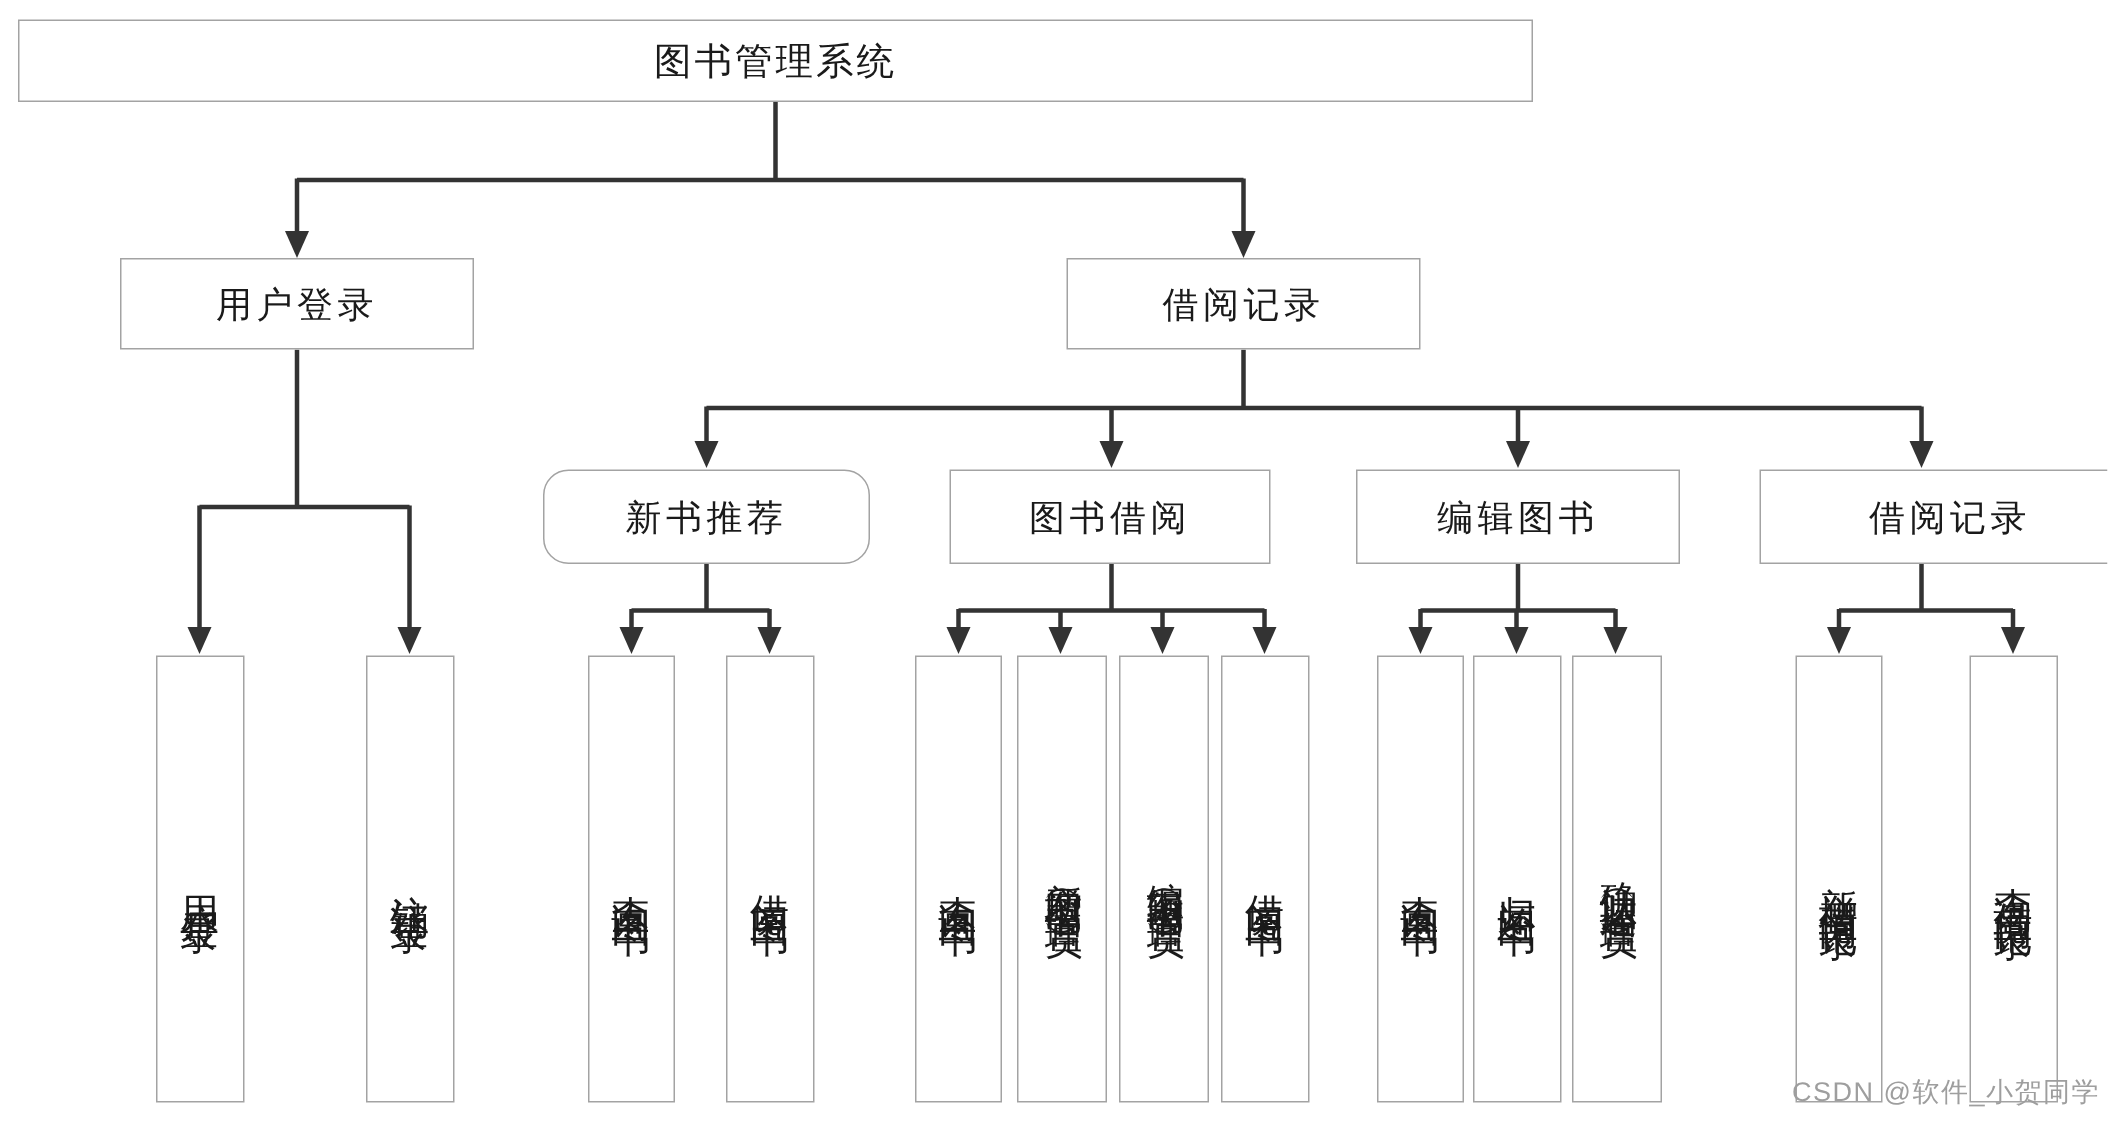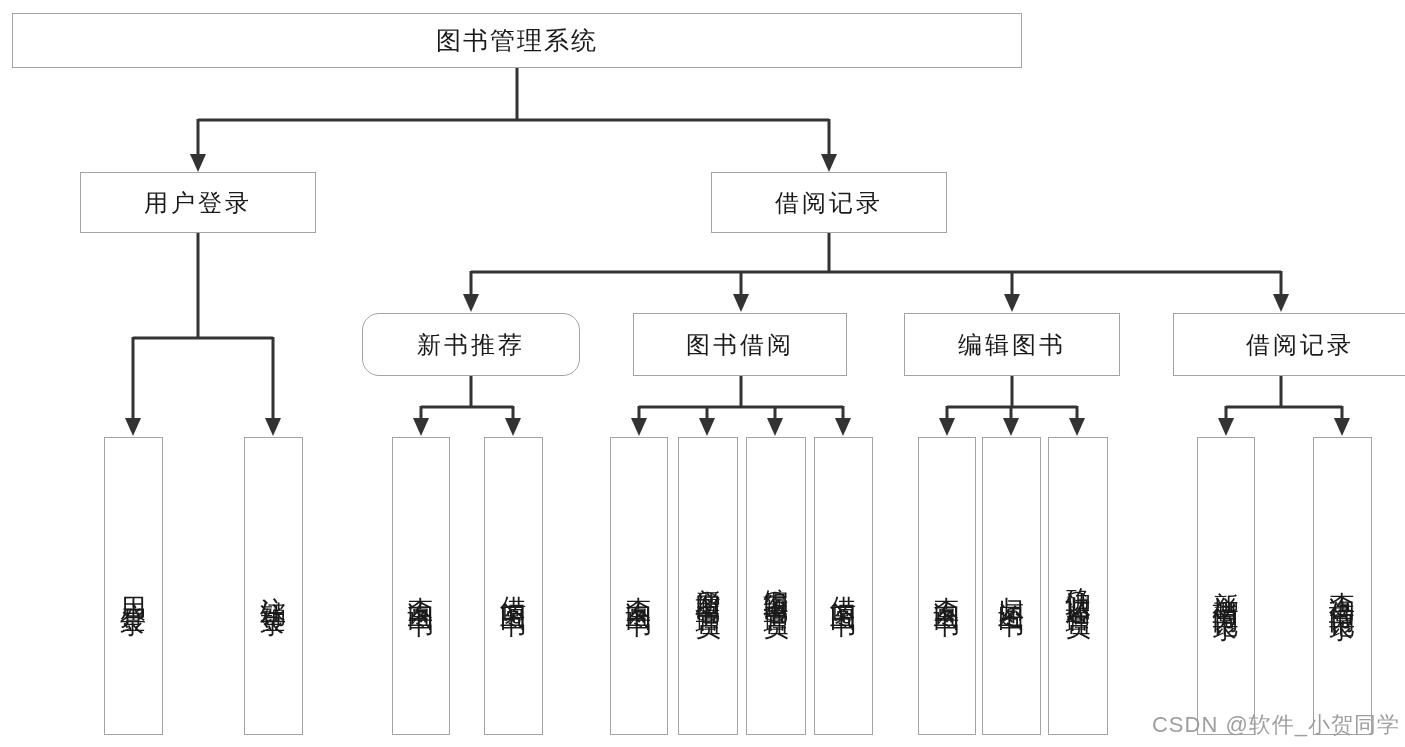--- a/index.html
+++ b/index.html
@@ -16,21 +16,21 @@
   }
   .h-node{font-size:24px;letter-spacing:3px;}
   .root-node{font-size:25px;letter-spacing:2px;}
   .leaf{
     writing-mode:vertical-rl;
     font-size:26px;letter-spacing:5px;line-height:1;
   }
   .leaf.long{font-size:25px;letter-spacing:4px;}
   .watermark{
     position:absolute;right:5px;bottom:7px;z-index:9;
-    color:#9e9e9e;font-size:22px;letter-spacing:1px;
+    color:#9e9e9e;font-size:18px;letter-spacing:1px;
     font-family:"Liberation Sans","DejaVu Sans",sans-serif;
   }
 </style>
 </head>
 <body>
 
 <div class="canvas">
 
   <svg class="edges" width="1405" height="747" viewBox="0 0 1405 747" fill="#333333" stroke="none">
     <g>

